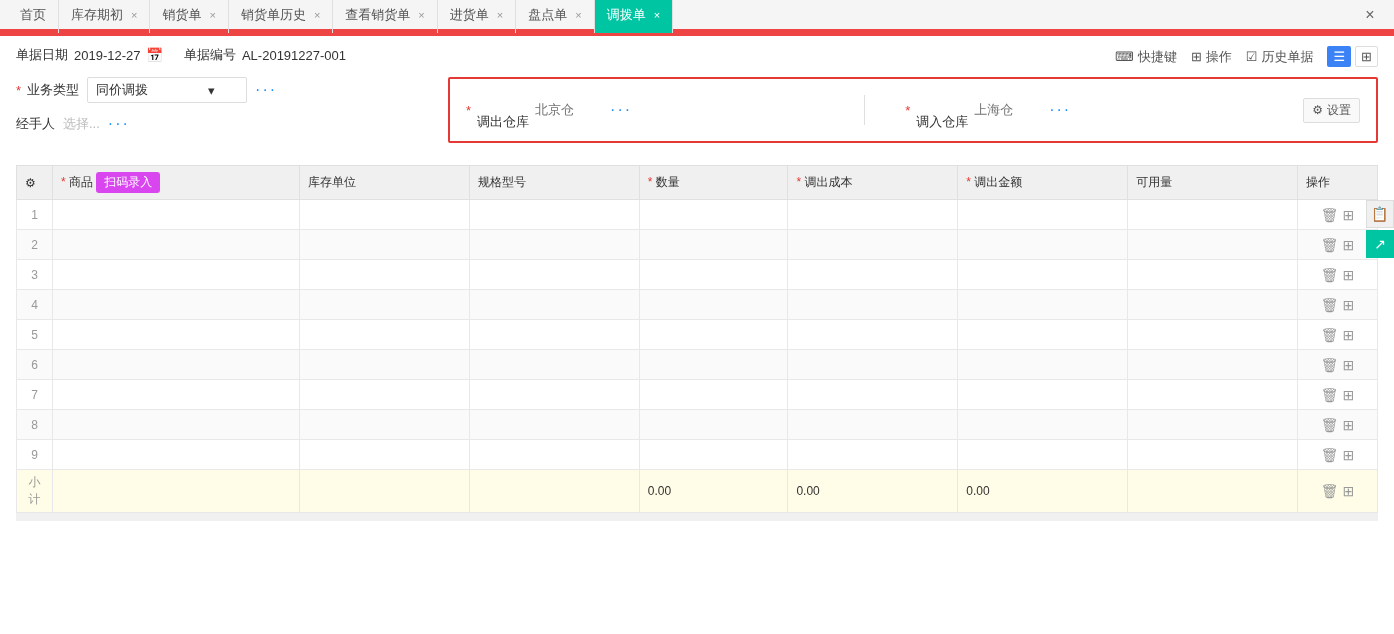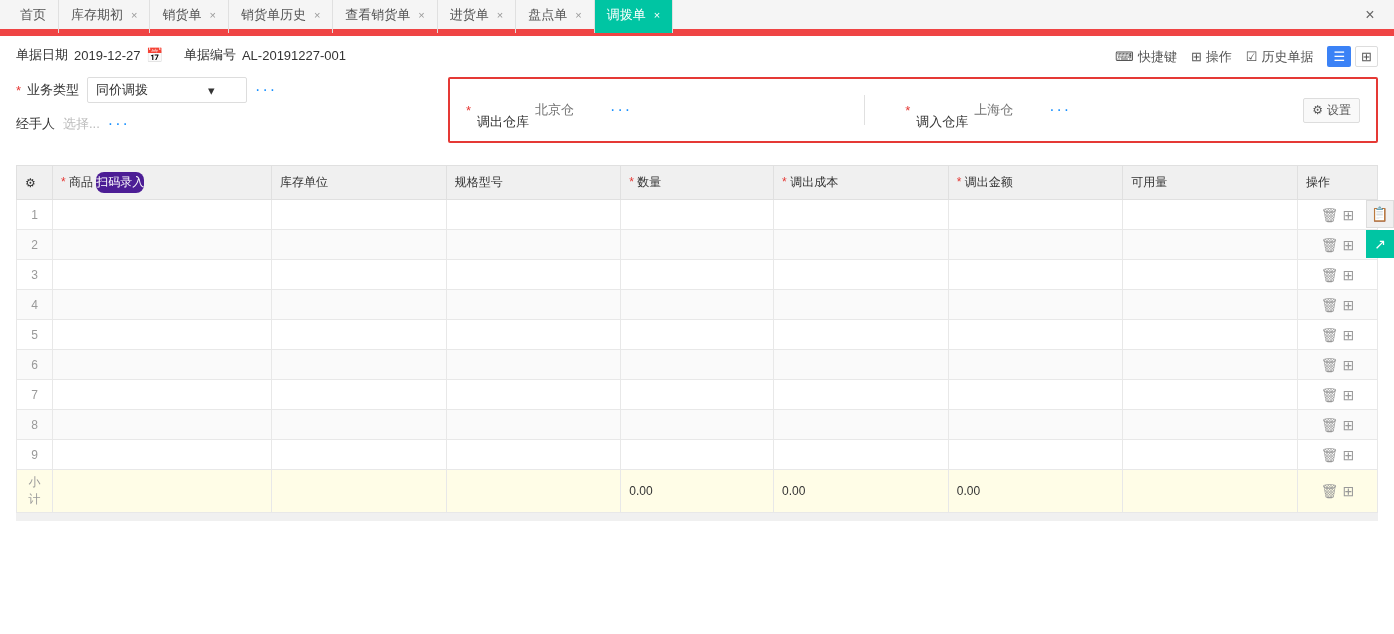--- a/index.html
+++ b/index.html
@@ -184,25 +184,25 @@
       color: #333;
       font-size: 12px;
     }
     .gear-th {
       width: 40px;
       text-align: center;
     }
 
     
     .scan-btn {
-      background: #4c1d95;
+      background: #d946ef;
       color: #fff;
       border: none;
-      border-radius: 8px;
-      padding: 2px 0;
+      border-radius: 3px;
+      padding: 2px 8px;
       cursor: pointer;
       font-size: 12px;
     }
 
     
     .table-wrapper {
       overflow-x: auto;
       overflow-y: auto;
       max-height: 400px;
     }

